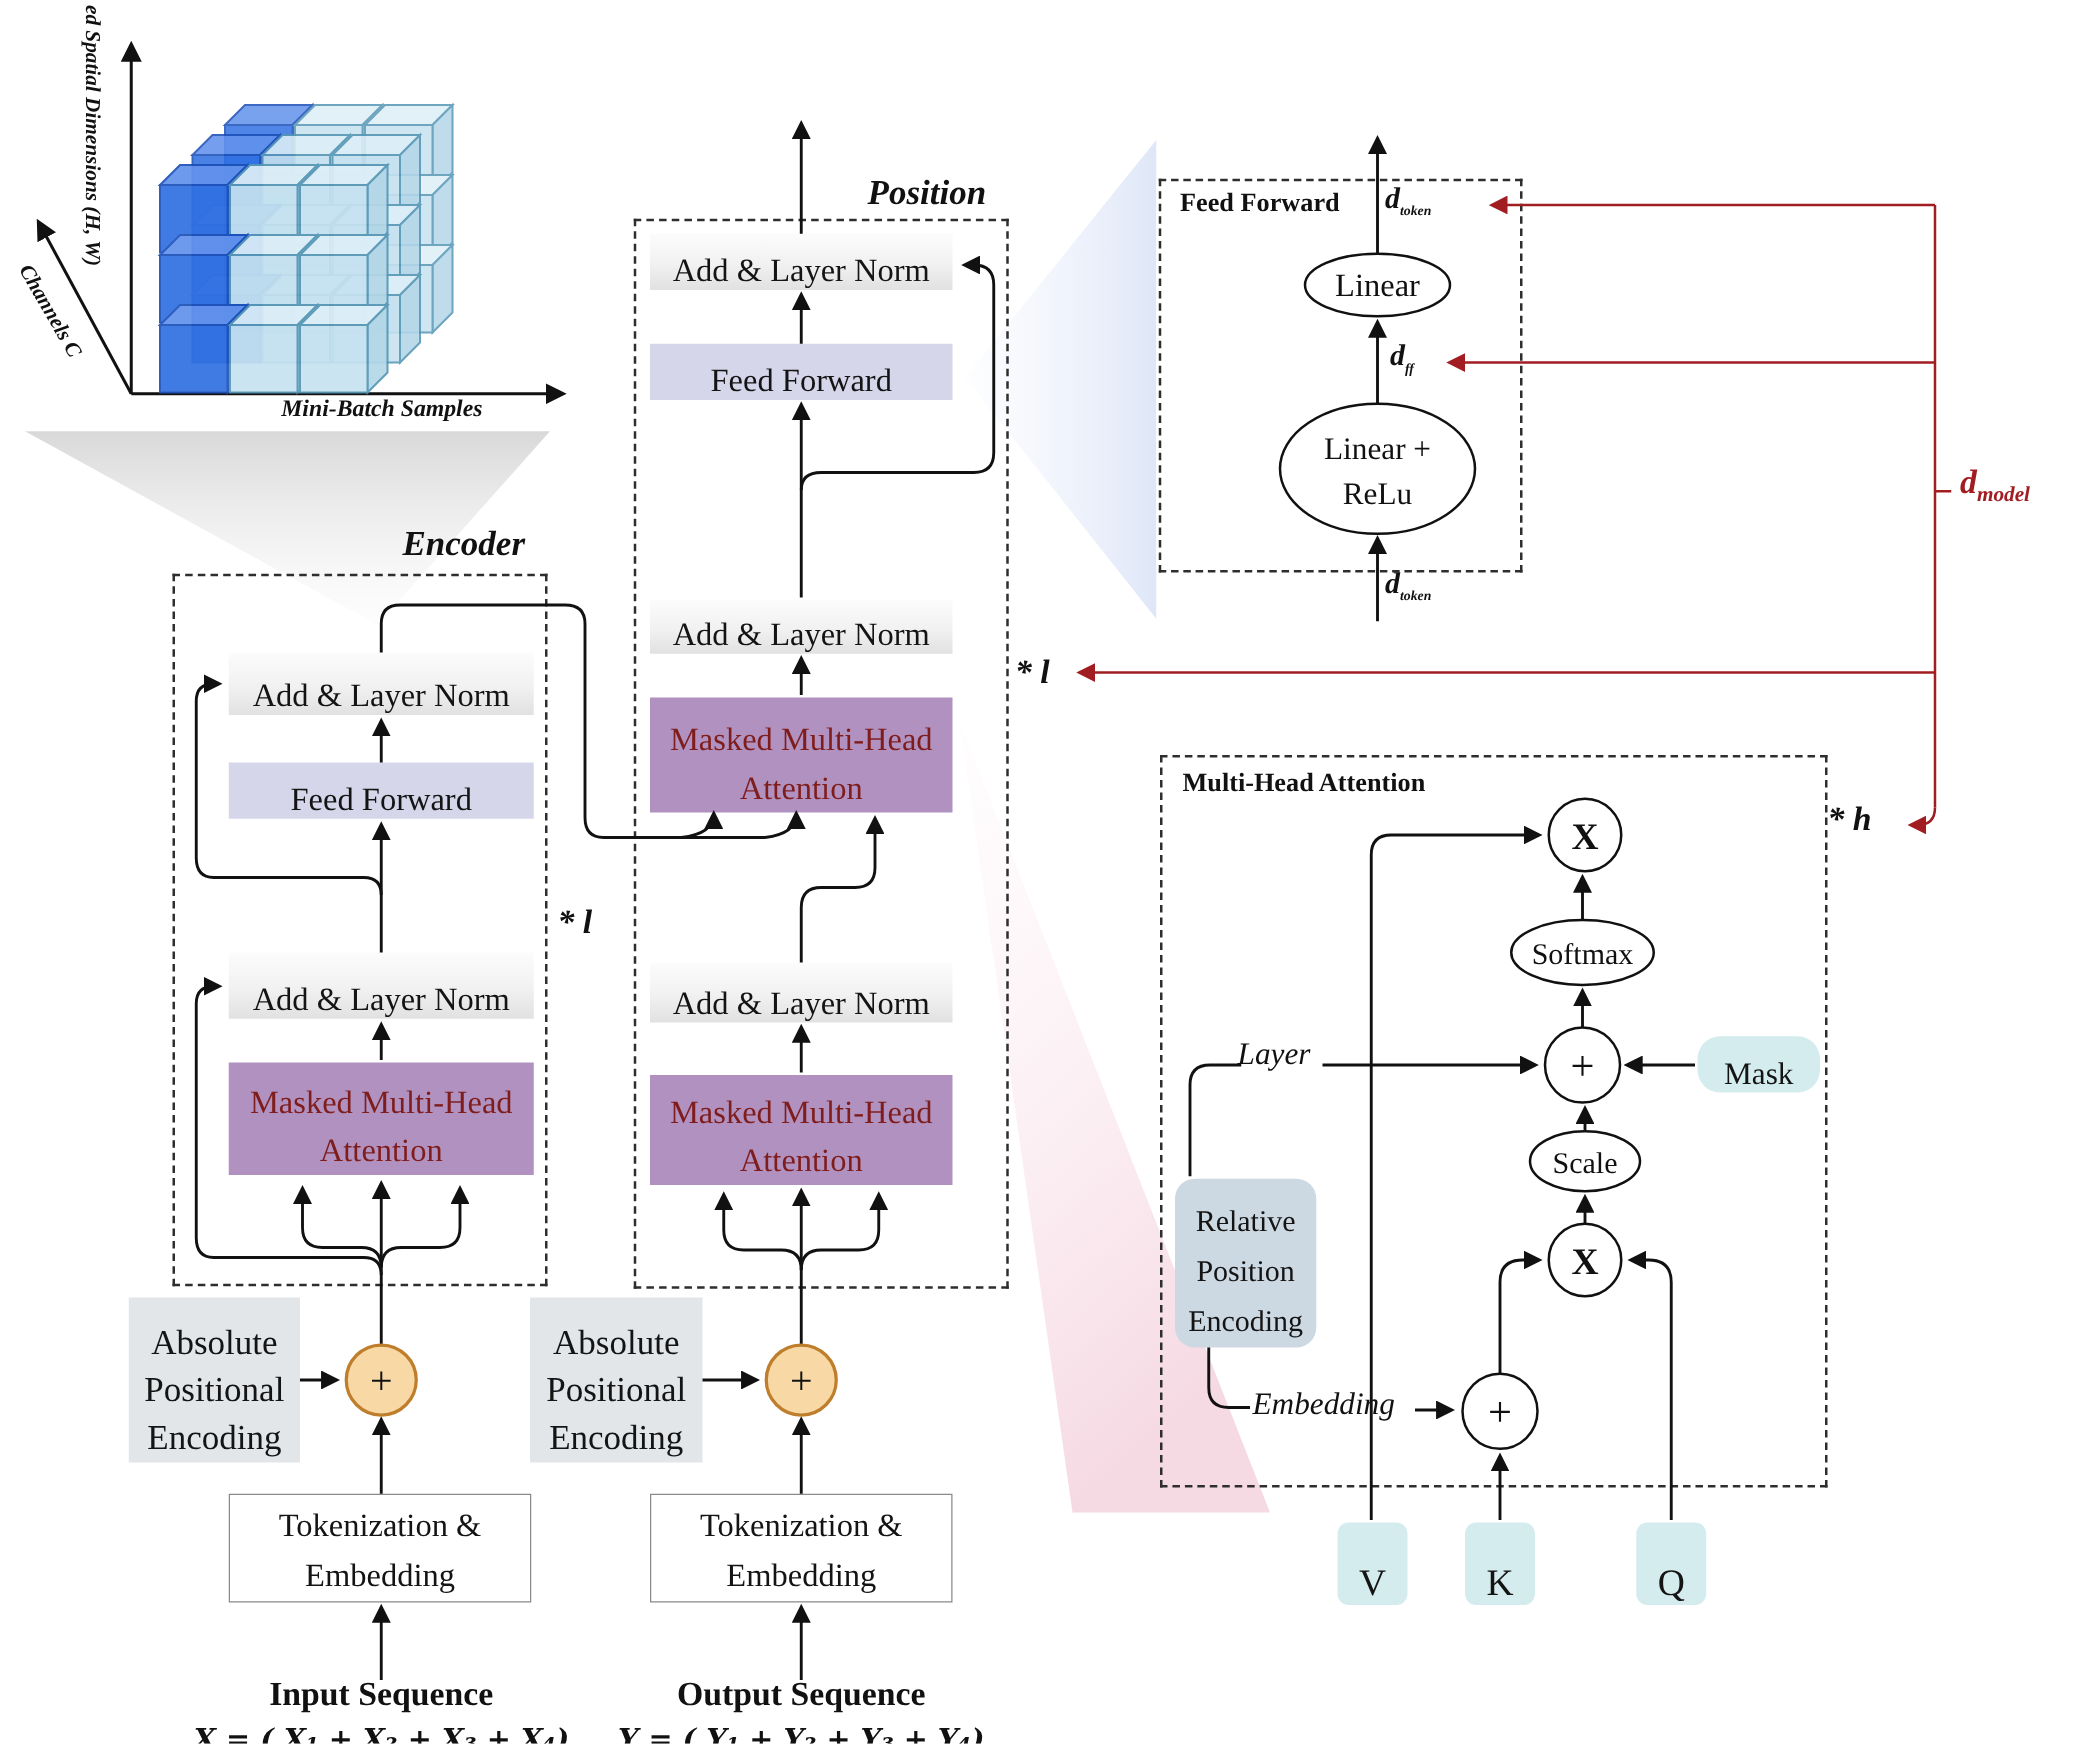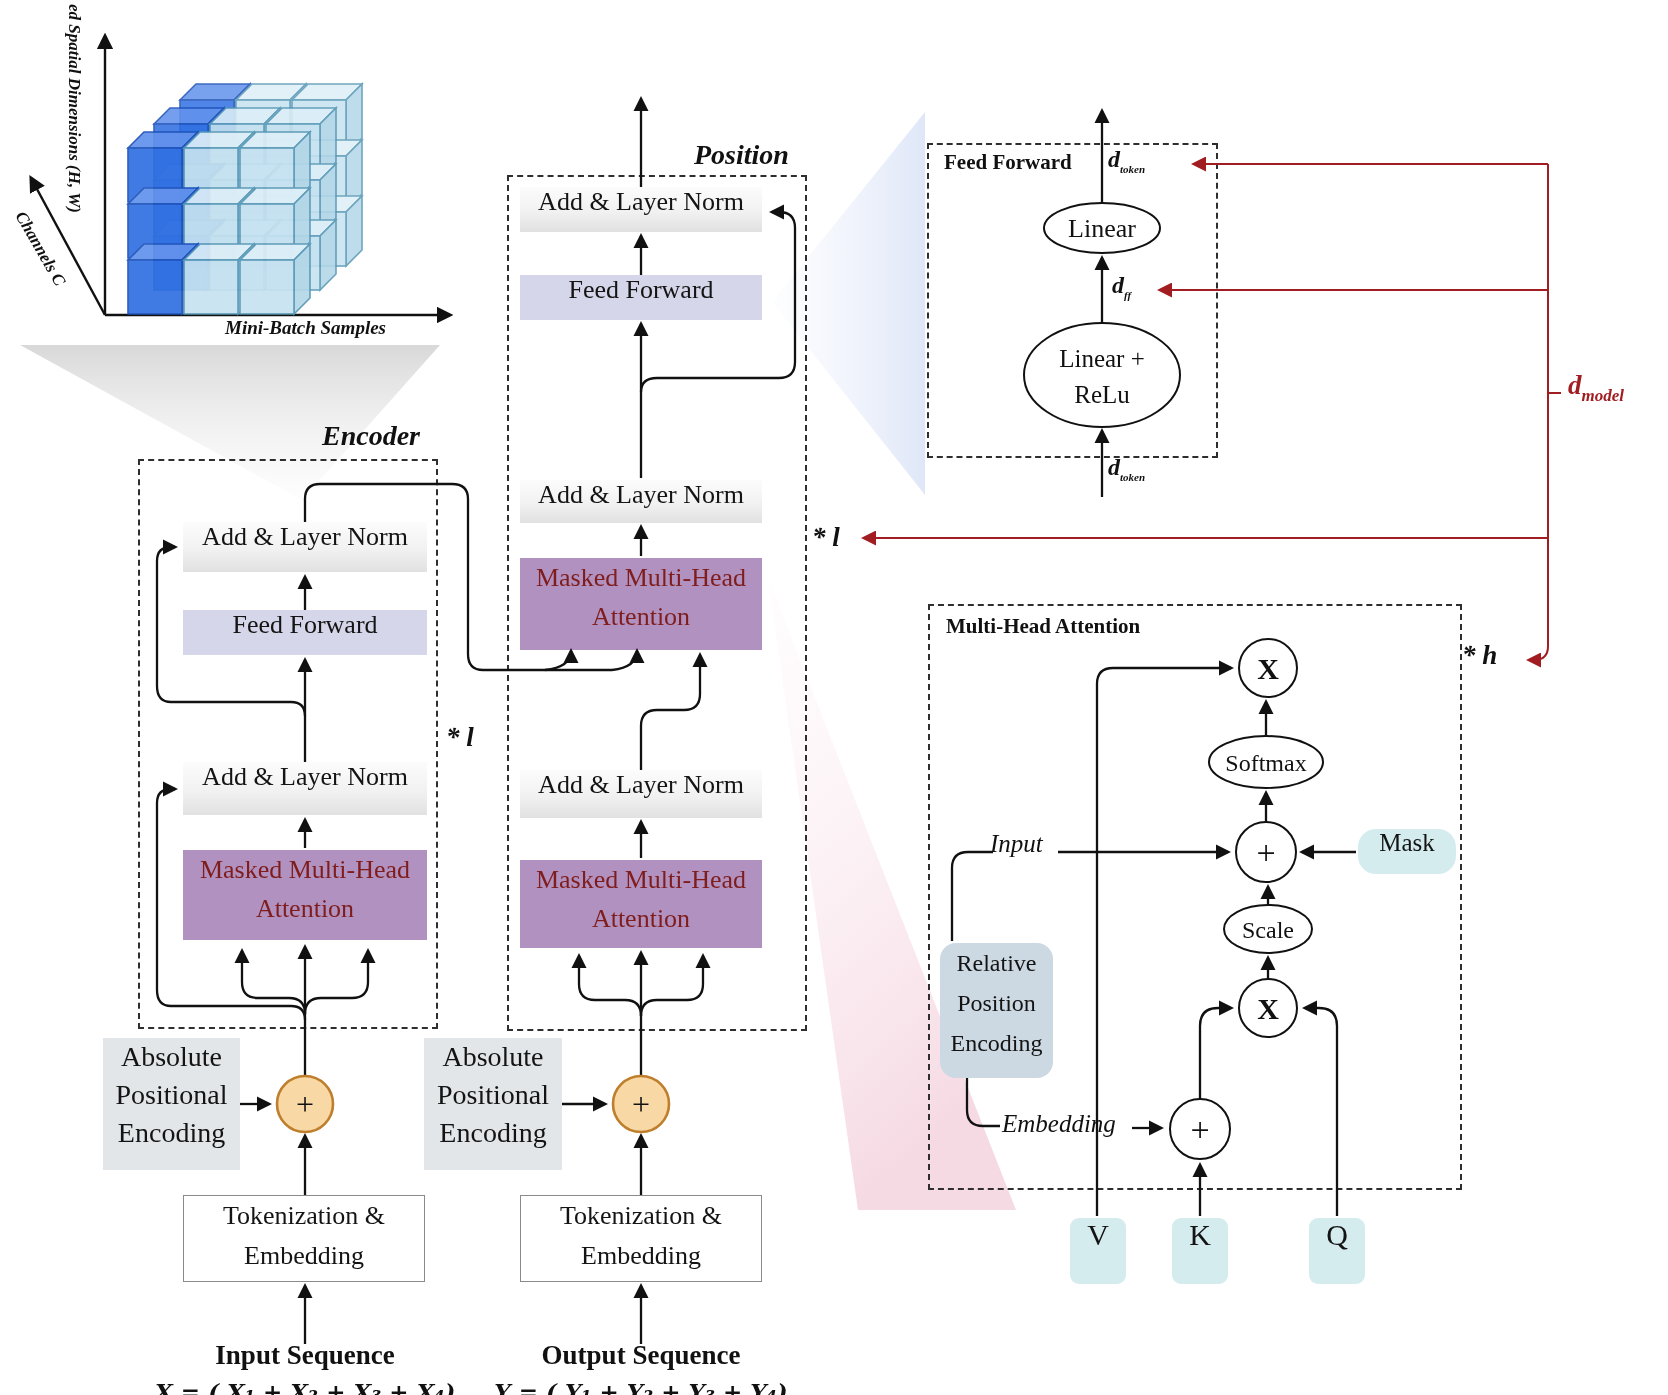--- a/index.html
+++ b/index.html
@@ -1,19 +1,19 @@
 <!DOCTYPE html>
 <html><head>
 <meta charset="utf-8">
 <style>
   html,body{margin:0;padding:0;background:#fff;}
   .canvas{position:relative;width:1668px;height:1395px;overflow:hidden;background:#fff;
           font-family:"Liberation Serif","DejaVu Serif",serif;color:#141414;}
   svg{position:absolute;left:0;top:0;pointer-events:none;}
-  .box{position:absolute;display:flex;flex-direction:column;align-items:center;justify-content:flex-start;
+  .box{position:absolute;display:flex;flex-direction:column;align-items:center;justify-content:flex-end;
        text-align:center;box-sizing:border-box;z-index:2;}
   .addln{background:linear-gradient(180deg,#fcfcfc,#f1f1f1 55%,#e1e1e1);font-size:26px;}
   .ffb{background:#d6d6ea;font-size:26px;}
   .mmha{background:#b191bf;font-size:26px;line-height:39px;color:#7f1d1d;}
   .ape{background:#e2e6e9;font-size:28px;line-height:38px;}
   .tok{background:#fff;border:1.6px solid #8a8a8a;font-size:26px;line-height:40px;}
   .vkq{background:#d5ecef;border-radius:9px;font-size:30px;}
   .maskb{background:#d5ecef;border-radius:18px;font-size:25px;}
   .rpe{background:#ccd8e2;border-radius:16px;font-size:24px;line-height:40px;}
   .dashed{position:absolute;border:2px dashed #2e2e2e;box-sizing:border-box;z-index:2;background:transparent;}
@@ -203,21 +203,21 @@
   <div class="lbl rep" style="left:1462px;top:640px"><span>* h</span></div>
 
   <div class="lbl boxtitle" style="left:944px;top:150px"><span>Feed Forward</span></div>
   <div class="lbl boxtitle" style="left:946px;top:614px"><span>Multi-Head Attention</span></div>
 
   <div class="lbl dvar" style="left:1108px;top:146px"><span>d</span><span class="sb">token</span></div>
   <div class="lbl dvar" style="left:1112px;top:272px"><span>d</span><span class="sb">ff</span></div>
   <div class="lbl dvar" style="left:1108px;top:454px"><span>d</span><span class="sb">token</span></div>
   <div class="lbl dmodel" style="left:1568px;top:370px"><span>d</span><span class="sb">model</span></div>
 
-  <div class="lbl it" style="left:990px;top:830px"><span>Input</span></div>
+  <div class="lbl it" style="left:990px;top:830px"><span>Layer</span></div>
   <div class="lbl it" style="left:1002px;top:1110px"><span>Embedding</span></div>
 
   <div class="lbl seq" style="left:185px;top:1340px"><span>Input Sequence</span></div>
   <div class="lbl formula" style="left:155px;top:1378px"><span>X = ( X₁ + X₂ + X₃ + X₄)</span></div>
   <div class="lbl seq" style="left:521px;top:1340px"><span>Output Sequence</span></div>
   <div class="lbl formula" style="left:491px;top:1378px"><span>Y = ( Y₁ + Y₂ + Y₃ + Y₄)</span></div>
 
   <svg width="1668" height="1395" style="z-index:3">
     <defs>
       <marker id="ab2" viewBox="0 0 10 10" refX="8" refY="5" markerWidth="6.6" markerHeight="6.6" orient="auto-start-reverse">

